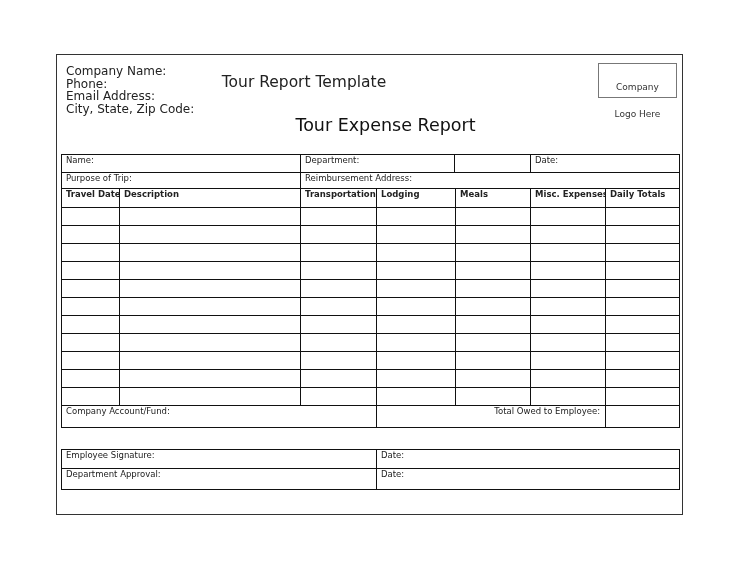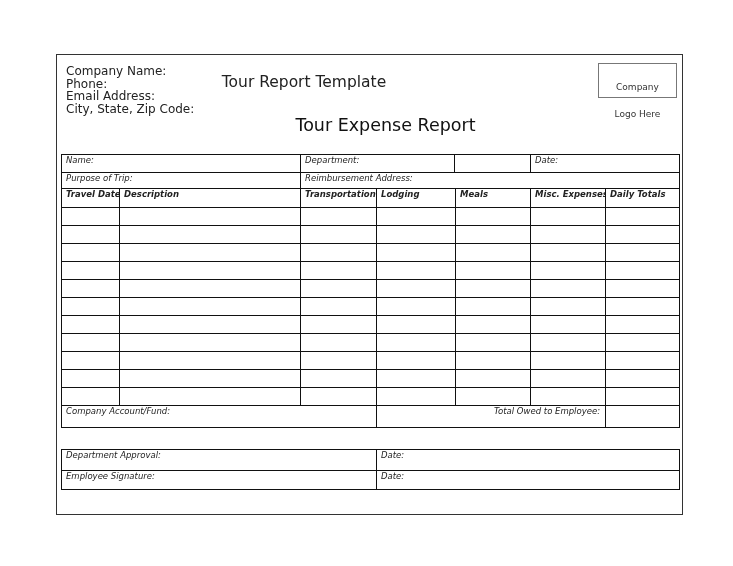--- a/index.html
+++ b/index.html
@@ -5,21 +5,21 @@
   html, body { margin:0; padding:0; background:#ffffff; }
   body { width:733px; height:566px; position:relative; font-family:"DejaVu Sans", "Liberation Sans", sans-serif; color:#111; overflow:hidden; }
   .page { position:absolute; left:56px; top:54px; width:627px; height:461px; border:1px solid #333; box-sizing:border-box; }
   .company-info { position:absolute; left:66px; top:65px; font-size:12px; line-height:12.5px; color:#222; }
   .company-info div { white-space:nowrap; }
   .title1 { position:absolute; left:0; width:608px; top:73px; text-align:center; font-size:15.5px; color:#222; }
   .title2 { position:absolute; left:0; width:733px; top:115px; text-align:center; font-size:17.5px; color:#111;padding-left:19px; }
   .logo-box { position:absolute; left:598px; top:63px; width:79px; height:35px; border:1px solid #777; box-sizing:border-box; font-size:9px; text-align:center; line-height:13px; padding-top:3px; color:#333; font-weight:bold; }
   .logo-box span { display:block; font-weight:normal;margin-top:14px; }
 
-  .grid { position:absolute; border-collapse:collapse; table-layout:fixed;font-style:italic; }
+  .grid { position:absolute; border-collapse:collapse; table-layout:fixed; }
   .grid td { border:1px solid #111; padding:0 0 0 4px; font-size:8.5px; vertical-align:top; white-space:nowrap; overflow:hidden; color:#222; }
   .grid td.r { text-align:right; padding-right:5px; }
   .grid td.b { font-weight:bold; }
   .main { left:61px; top:154px; width:618px; border:1.5px solid #111; }
   .sig { left:61px; top:449px; width:618px; border:1.5px solid #111; }
 </style>
 </head>
 <body>
 
 <div class="page"></div>
@@ -188,22 +188,22 @@
   </tr>
 </tbody>
   </table>
 
 <table class="grid sig">
   <colgroup>
       <col style="width:315px">
       <col style="width:303px">
     </colgroup>
   <tbody>
-      <tr style="height:21px">
+      <tr style="height:19px">
+    <td>Employee Signature:</td>
+    <td>Date:</td>
+  </tr>
+  <tr style="height:21px">
     <td>Department Approval:</td>
     <td>Date:</td>
   </tr>
-  <tr style="height:19px">
-    <td>Employee Signature:</td>
-    <td>Date:</td>
-  </tr>
 </tbody>
   </table>
 
 </body></html>

